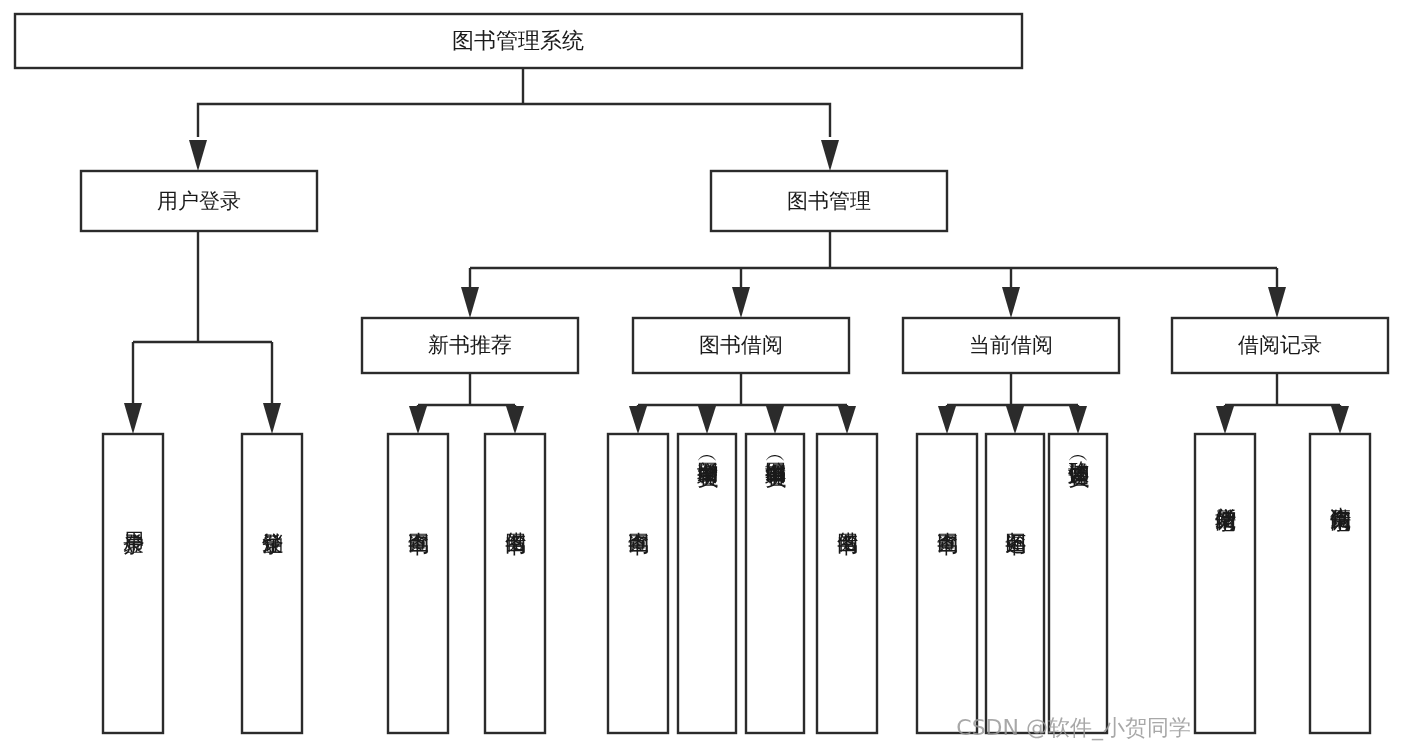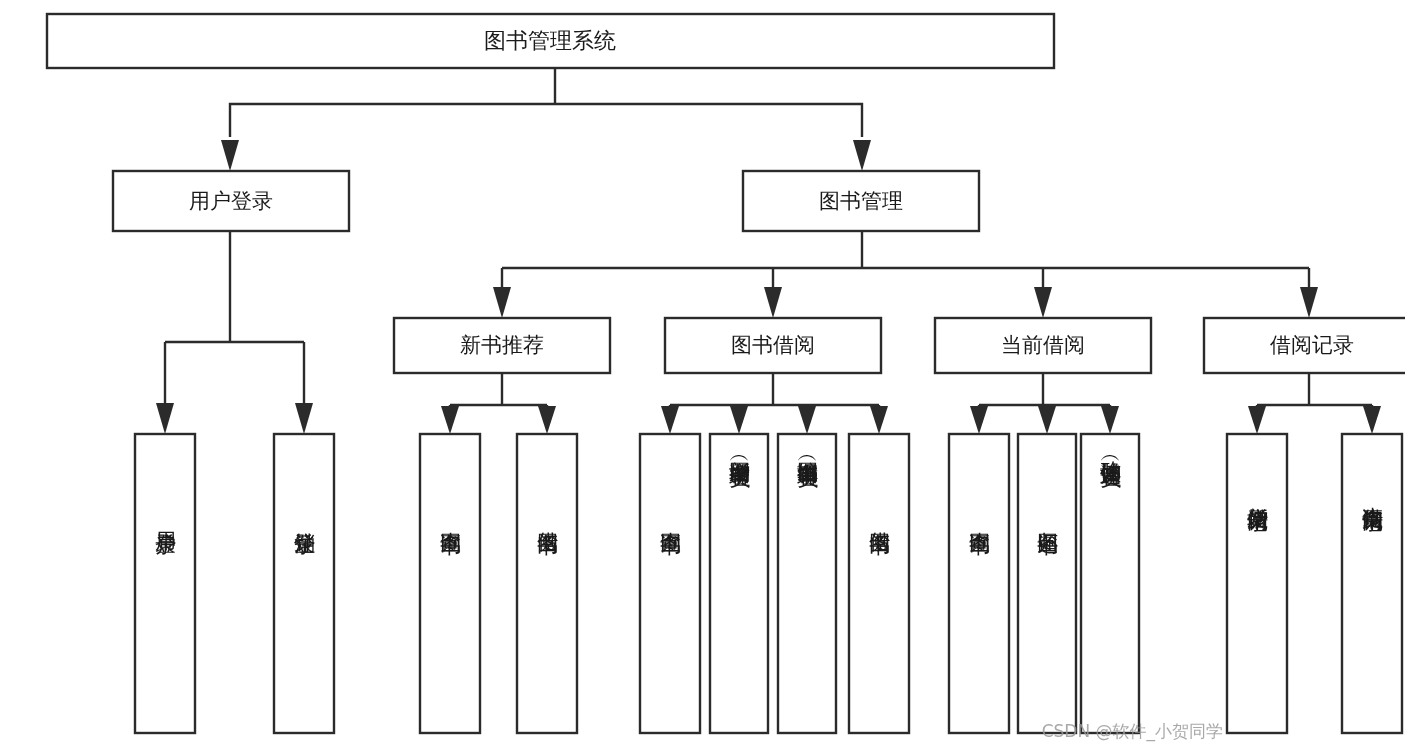--- a/index.html
+++ b/index.html
@@ -11,21 +11,20 @@
     width: 1405px;
     height: 747px;
     font-family: "DejaVu Sans", "Liberation Sans", sans-serif;
     overflow: hidden;
   }
   #diagram-root {
     position: relative;
     width: 1199px;
     height: 747px;
     background: #ffffff;
-    margin-left: 32px;
   }
   svg.flow-svg {
     position: absolute;
     left: 0;
     top: 0;
     width: 1405px;
     height: 747px;
   }
   .node-box {
     fill: #ffffff;
@@ -67,21 +66,21 @@
     text-orientation: upright;
     letter-spacing: 1px;
     white-space: nowrap;
     pointer-events: none;
   }
   .watermark {
     position: absolute;
     right: 8px;
     bottom: 4px;
     font-family: "DejaVu Sans", "Liberation Sans", sans-serif;
-    font-size: 17px;
+    font-size: 22px;
     color: #9a9a9a;
     opacity: 0.85;
     white-space: nowrap;
   }
 </style>
 </head>
 <body>
 
 <div id="diagram-root">
 

